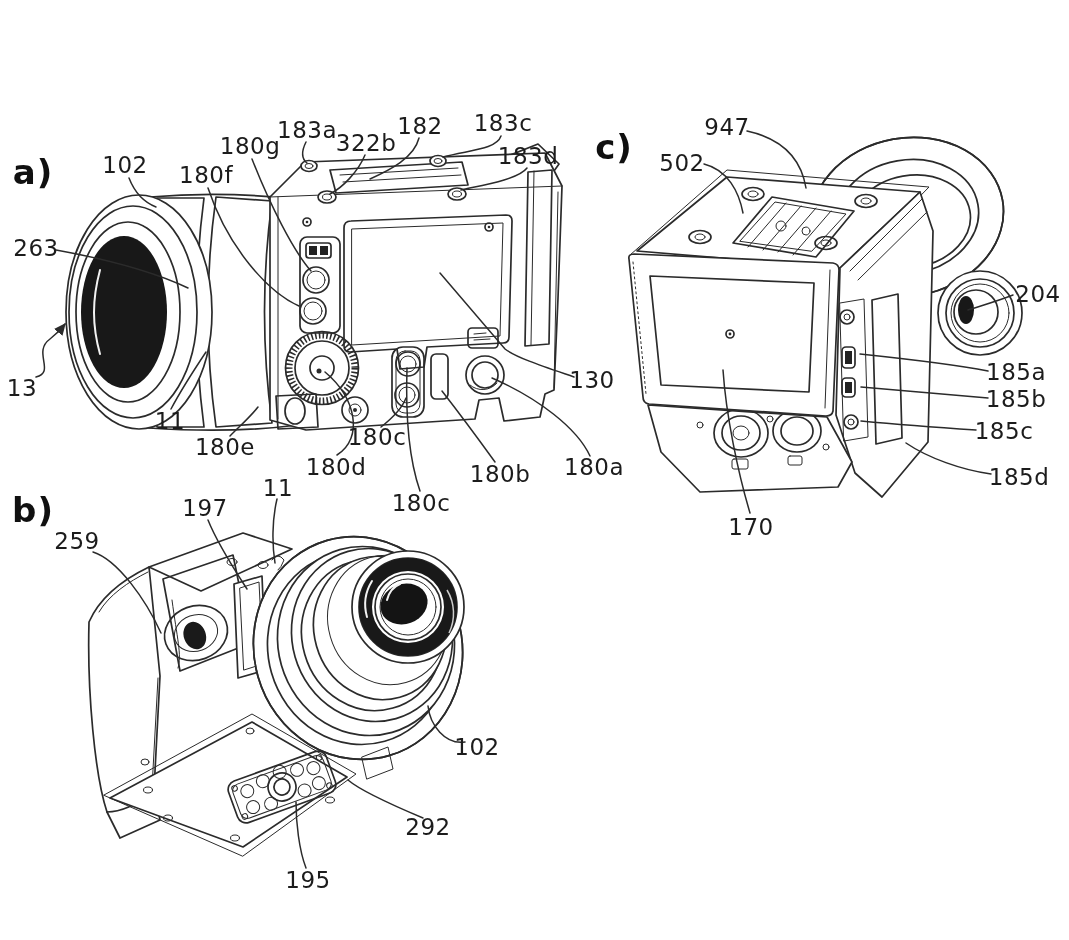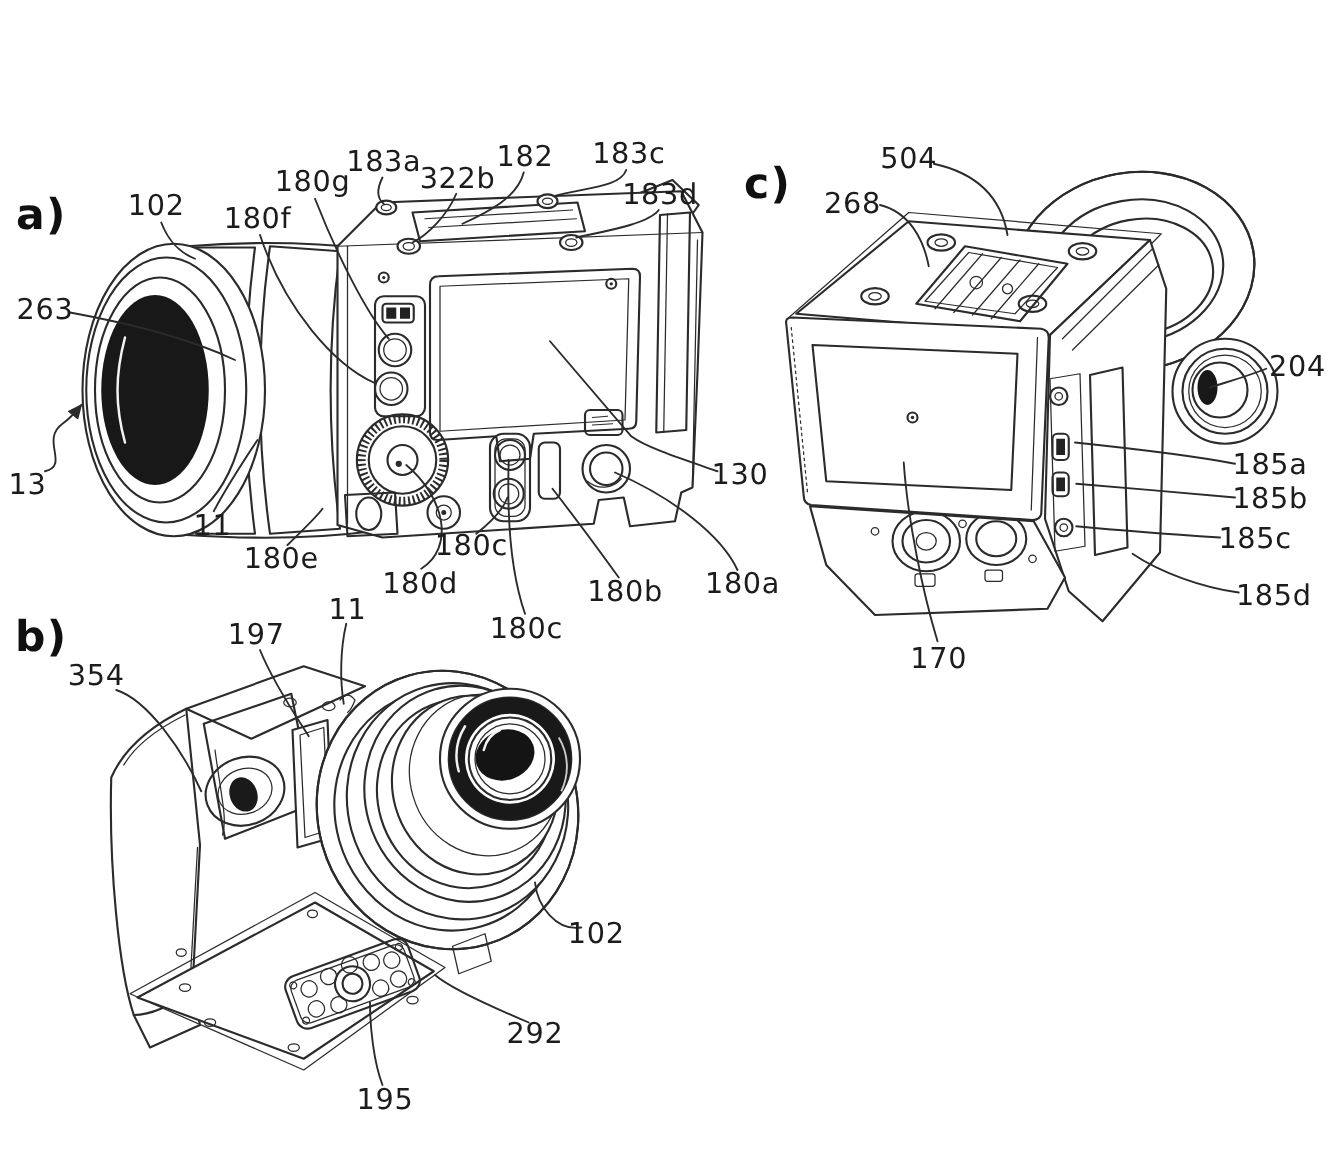--- a/index.html
+++ b/index.html
@@ -348,30 +348,30 @@
 <div class="lbl" style="left:170px;top:421px">11</div>
 <div class="lbl" style="left:225px;top:447px">180e</div>
 <div class="lbl" style="left:336px;top:467px">180d</div>
 <div class="lbl" style="left:377px;top:437px">180c</div>
 <div class="lbl" style="left:421px;top:503px">180c</div>
 <div class="lbl" style="left:500px;top:474px">180b</div>
 <div class="lbl" style="left:594px;top:467px">180a</div>
 <div class="lbl" style="left:592px;top:380px">130</div>
 
 <div class="lbl tag" style="left:33px;top:510px">b)</div>
-<div class="lbl" style="left:77px;top:541px">354</div>
+<div class="lbl" style="left:77px;top:541px">259</div>
 <div class="lbl" style="left:205px;top:508px">197</div>
 <div class="lbl" style="left:278px;top:488px">11</div>
 <div class="lbl" style="left:477px;top:747px">102</div>
 <div class="lbl" style="left:428px;top:827px">292</div>
 <div class="lbl" style="left:308px;top:880px">195</div>
 
 <div class="lbl tag" style="left:614px;top:147px">c)</div>
-<div class="lbl" style="left:727px;top:127px">504</div>
-<div class="lbl" style="left:682px;top:163px">268</div>
+<div class="lbl" style="left:727px;top:127px">947</div>
+<div class="lbl" style="left:682px;top:163px">502</div>
 <div class="lbl" style="left:1038px;top:294px">204</div>
 <div class="lbl" style="left:1016px;top:372px">185a</div>
 <div class="lbl" style="left:1016px;top:399px">185b</div>
 <div class="lbl" style="left:1004px;top:431px">185c</div>
 <div class="lbl" style="left:1019px;top:477px">185d</div>
 <div class="lbl" style="left:751px;top:527px">170</div>
 
 </div>
 
 </body></html>

